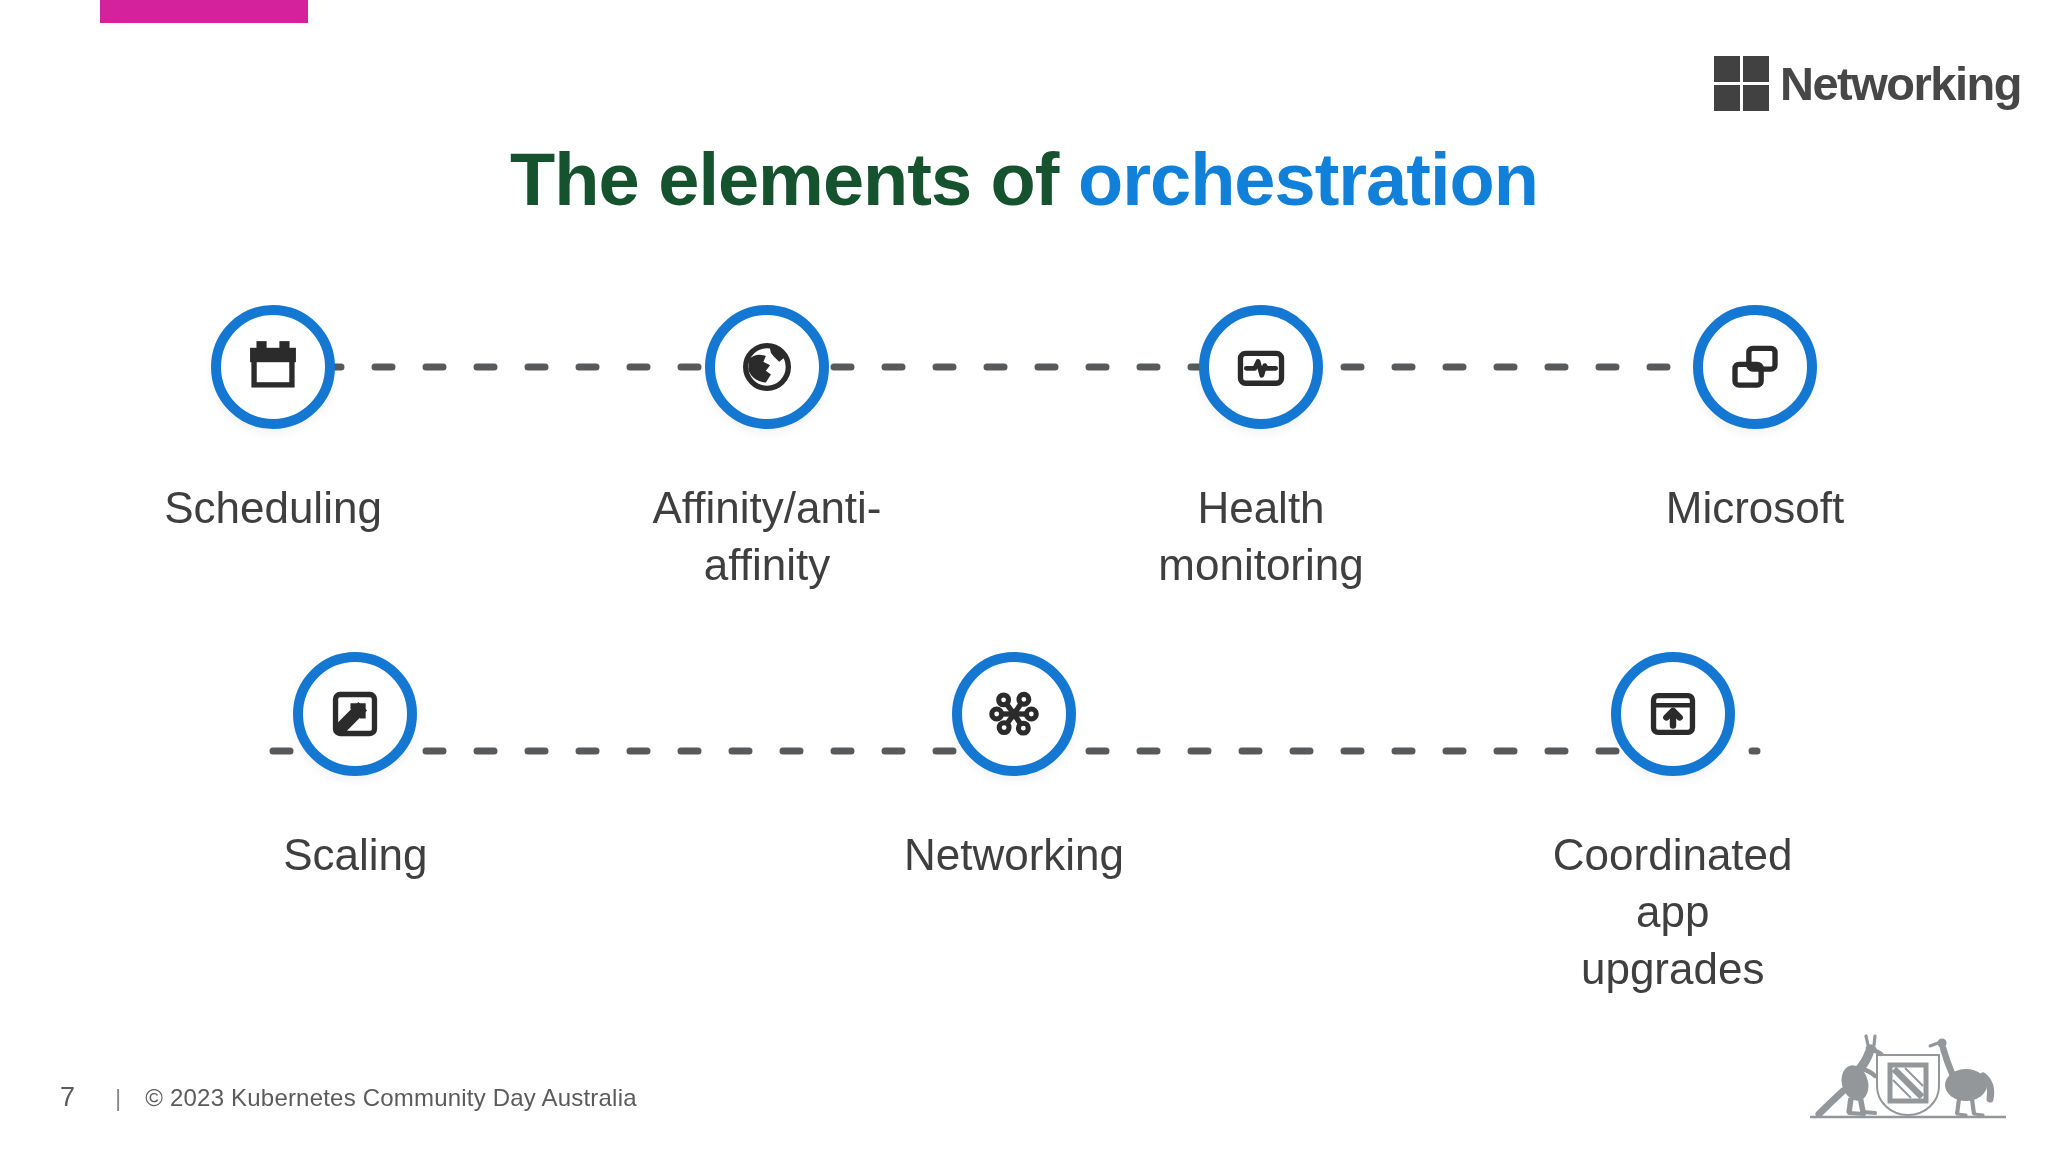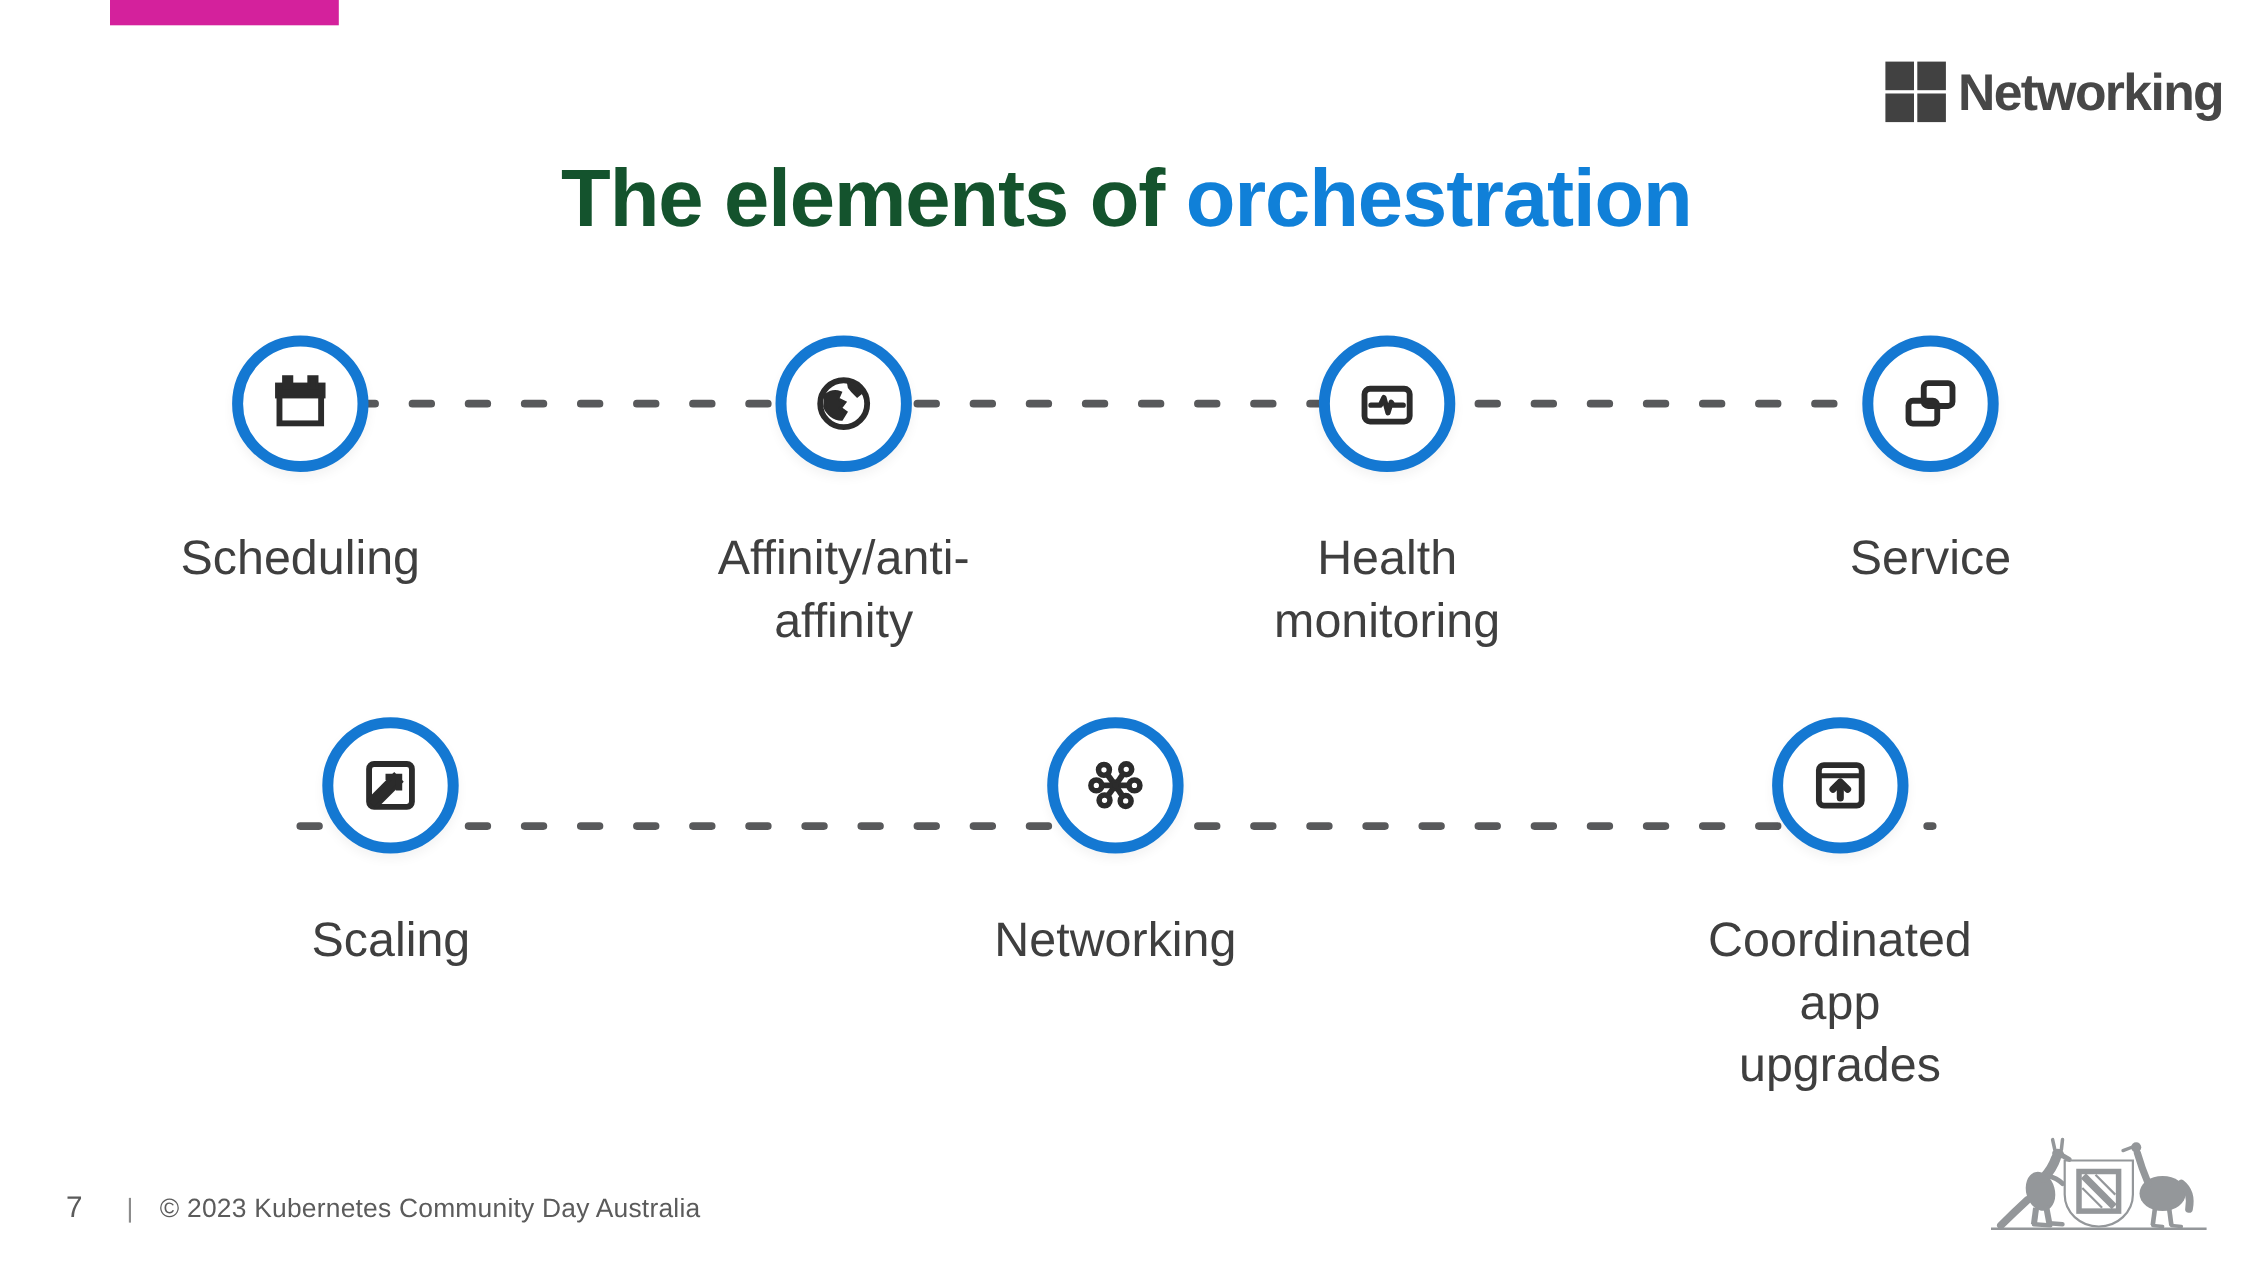--- a/index.html
+++ b/index.html
@@ -108,21 +108,21 @@
 monitoring</div>
     </div>
 
     <div class="cell">
       <div class="badge">
         <svg class="ic" viewBox="0 0 24 24">
           <rect x="9.7" y="5.0" width="9.8" height="7.8" rx="1.5" fill="none" stroke-width="2"></rect>
           <rect x="4.5" y="11.0" width="9.8" height="7.8" rx="1.5" fill="none" stroke-width="2"></rect>
         </svg>
       </div>
-      <div class="label">Service</div>
+      <div class="label">Microsoft</div>
     </div>
 
   </div>
 
   <div class="row row2">
 
     <div class="cell">
       <div class="badge">
         <svg class="ic" viewBox="0 0 24 24">
           <rect x="4.7" y="4.7" width="14.6" height="14.6" rx="1.7" fill="none" stroke-width="2"></rect>

